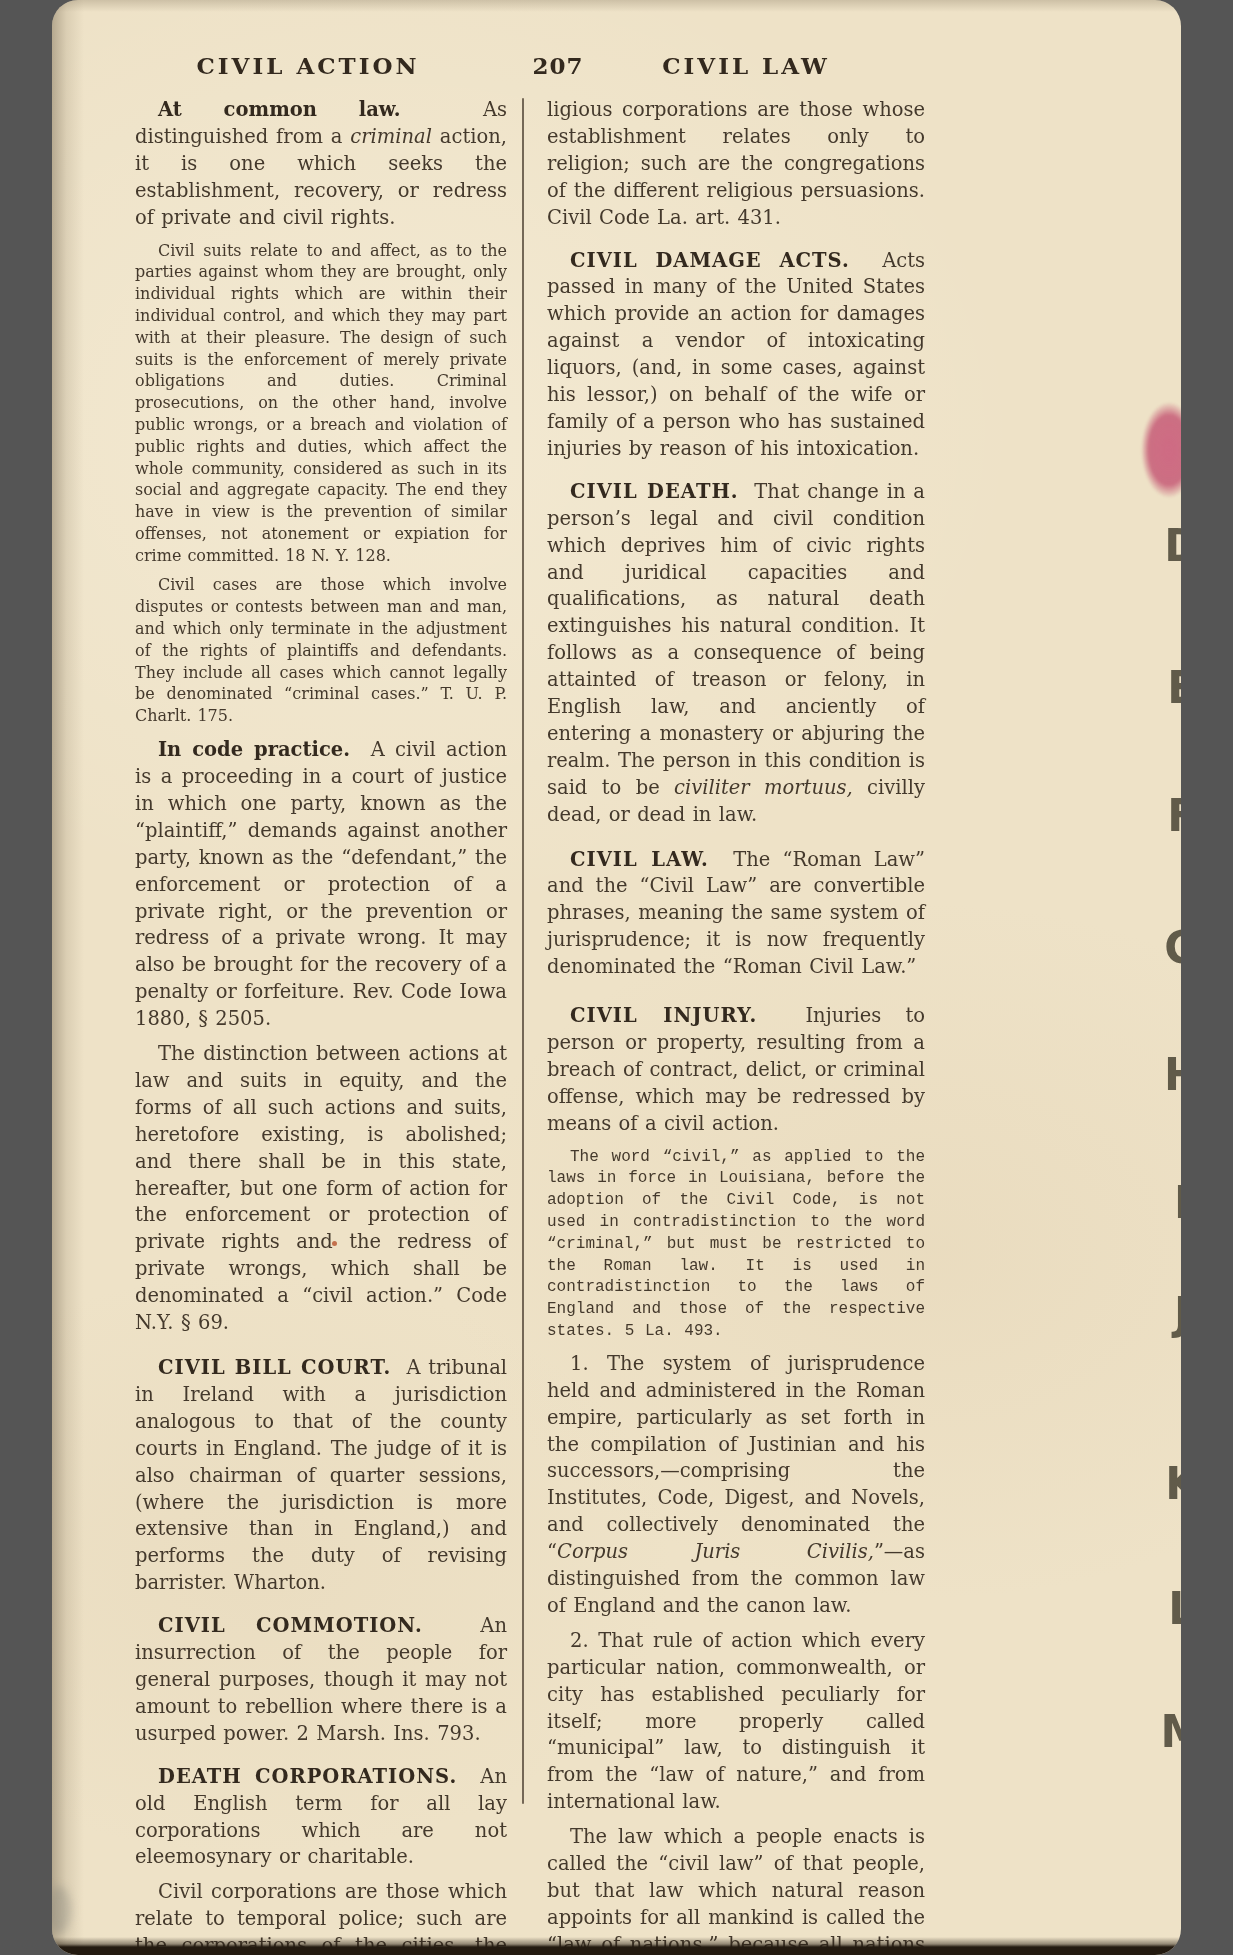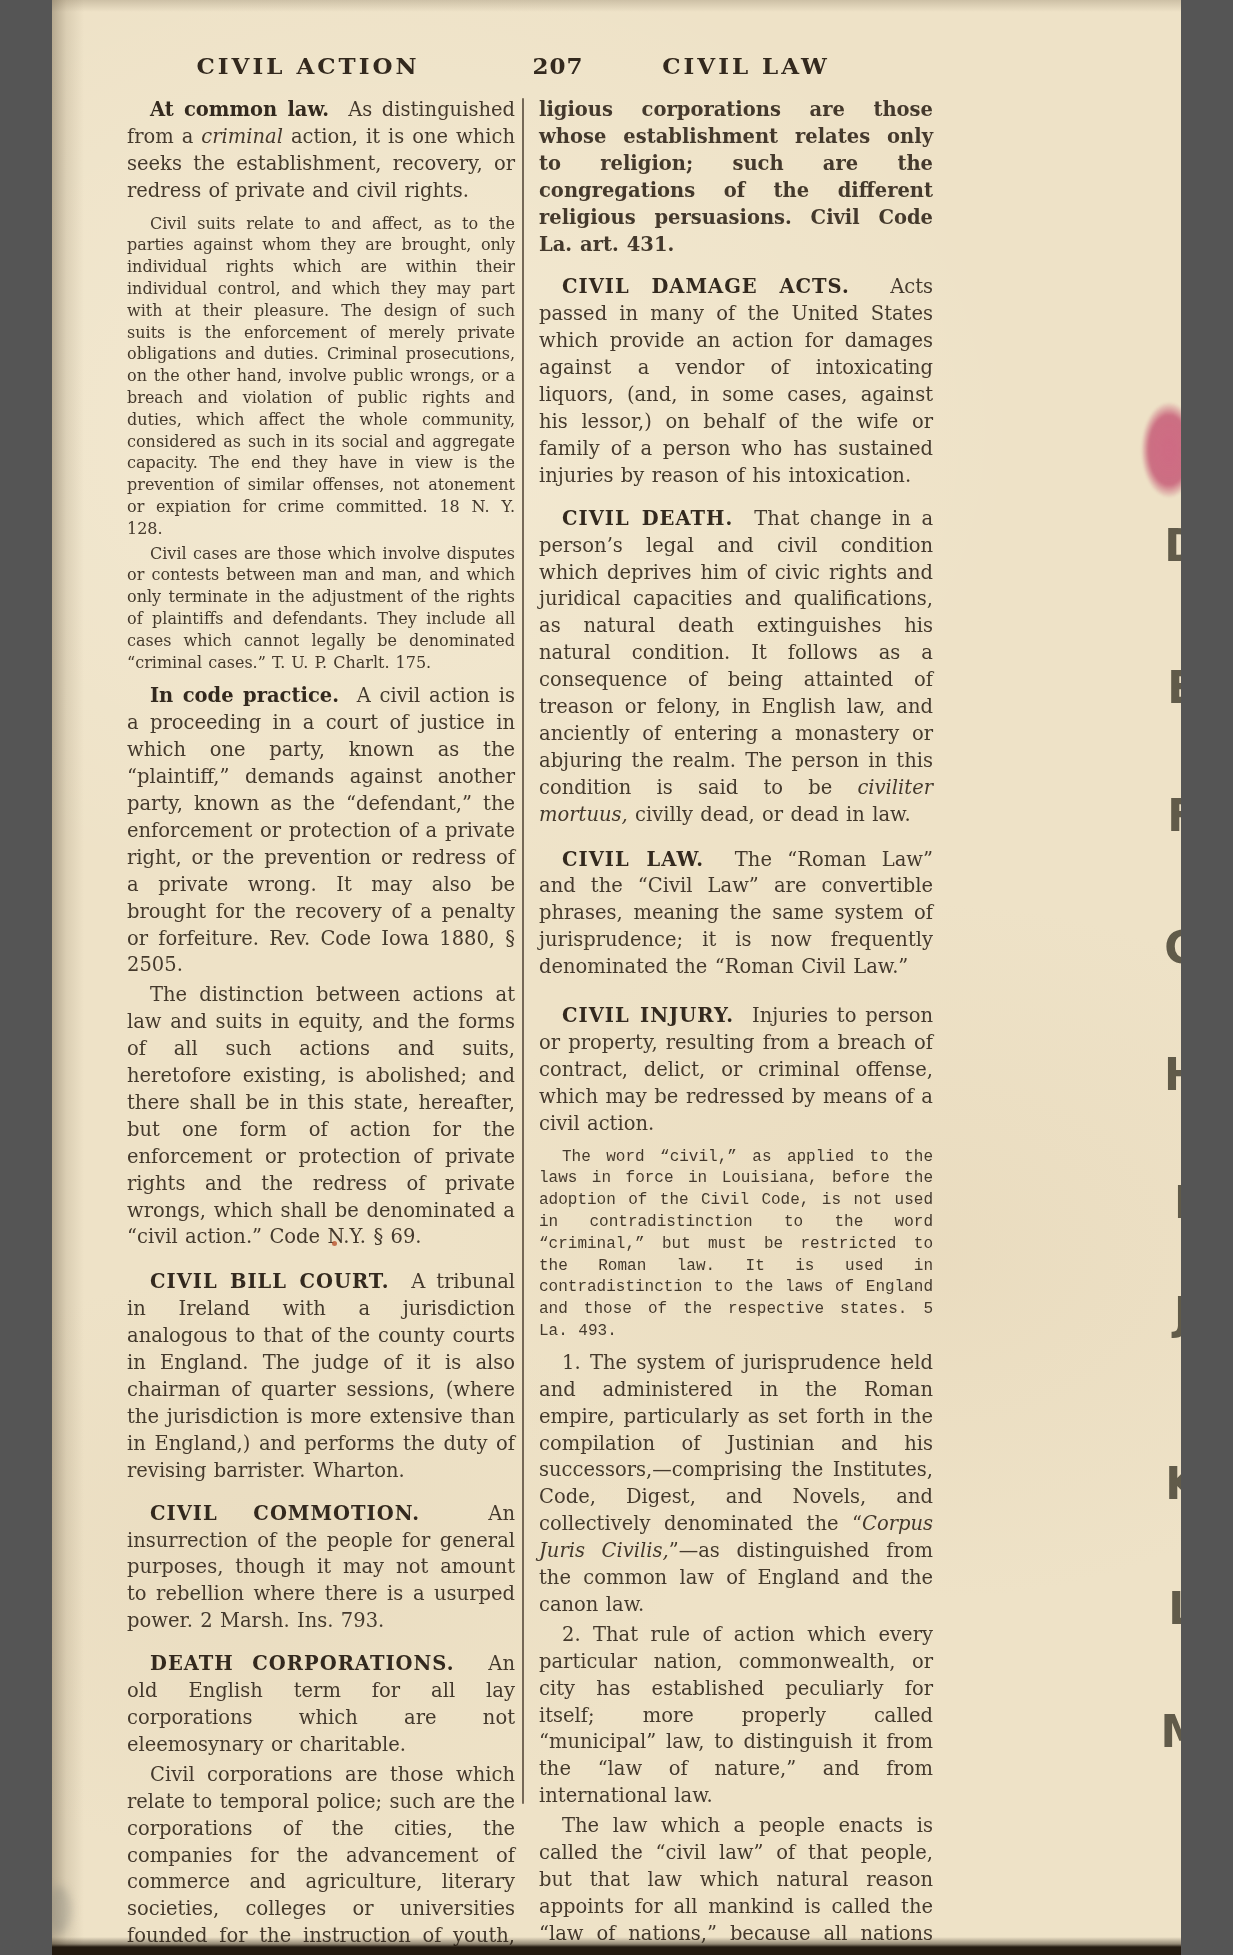--- a/index.html
+++ b/index.html
@@ -8,20 +8,21 @@
     width:1129px;height:1955px;
     margin:0 auto;
     overflow:hidden;
     background:
       radial-gradient(ellipse 900px 700px at 30% 22%, rgba(255,250,236,0.30), rgba(255,250,236,0) 70%),
       radial-gradient(ellipse 700px 500px at 78% 64%, rgba(214,192,156,0.18), rgba(214,192,156,0) 70%),
       radial-gradient(ellipse 600px 420px at 18% 80%, rgba(210,190,155,0.15), rgba(210,190,155,0) 70%),
       var(--paper,#eee2c7);
     font-family:"DejaVu Serif", serif;
     color:var(--ink,#44392c);
+    border-radius:26px;
   }
   
   .runhead{
     position:absolute;top:52px;height:30px;
     font-size:23px;font-weight:bold;letter-spacing:3px;
     color:var(--heading-ink,#3a3025);
     text-align:center;white-space:nowrap;
   }
   .runhead-left{left:62px;width:388px;}
   .page-num{left:468px;width:76px;letter-spacing:1px;}
@@ -29,21 +30,21 @@
   
   .col{position:absolute;top:97px;}
   .col-left{left:75px;width:388px;}
   .col-right{left:487px;width:394px;}
   .divider{
     position:absolute;left:470px;top:98px;width:2px;height:1706px;
     background:var(--rule,#55483a);opacity:.8;border-radius:1px;
   }
   
   .para{
-    margin:0;text-align:justify;hyphens:none;
+    margin:8px;text-align:justify;hyphens:none;
     word-spacing:0.06em;
   }
   .para.large{font-size:19.5px;line-height:26.9px;}
   .para.small{font-size:16px;line-height:21.8px;}
   .para.indent{text-indent:23px;}
   .seg-bold{font-weight:bold;color:var(--heading-ink,#33291e);}
   .seg-italic{font-style:italic;}
   .seg-lead{font-weight:bold;letter-spacing:1px;color:var(--heading-ink,#33291e);}
   
   .margin-letter{
@@ -95,21 +96,21 @@
       <p class="para small indent" style="margin-top: 8px;"><span class="seg-normal">Civil suits relate to and affect, as to the parties against whom they are brought, only individual rights which are within their individual control, and which they may part with at their pleasure. The design of such suits is the enforcement of merely private obligations and duties. Criminal prosecutions, on the other hand, involve public wrongs, or a breach and violation of public rights and duties, which affect the whole community, considered as such in its social and aggregate capacity. The end they have in view is the prevention of similar offenses, not atonement or expiation for crime committed. 18 N. Y. 128.</span></p>
       <p class="para small indent" style="margin-top: 3px;"><span class="seg-normal">Civil cases are those which involve disputes or contests between man and man, and which only terminate in the adjustment of the rights of plaintiffs and defendants. They include all cases which cannot legally be denominated “criminal cases.” T. U. P. Charlt. 175.</span></p>
       <p class="para large indent" style="margin-top: 10px;"><span class="seg-bold">In code practice.</span><span class="seg-normal">&nbsp; A civil action is a proceeding in a court of justice in which one party, known as the “plaintiff,” demands against another party, known as the “defendant,” the enforcement or protection of a private right, or the prevention or redress of a private wrong. It may also be brought for the recovery of a penalty or forfeiture. Rev. Code Iowa 1880, § 2505.</span></p>
       <p class="para large indent" style="margin-top: 3px;"><span class="seg-normal">The distinction between actions at law and suits in equity, and the forms of all such actions and suits, heretofore existing, is abolished; and there shall be in this state, hereafter, but one form of action for the enforcement or protection of private rights and the redress of private wrongs, which shall be denominated a “civil action.” Code N.Y. § 69.</span></p>
       <p class="para large indent" style="margin-top: 18px;"><span class="seg-lead">CIVIL BILL COURT.</span><span class="seg-normal">&nbsp; A tribunal in Ireland with a jurisdiction analogous to that of the county courts in England. The judge of it is also chairman of quarter sessions, (where the jurisdiction is more extensive than in England,) and performs the duty of revising barrister. Wharton.</span></p>
       <p class="para large indent" style="margin-top: 16px;"><span class="seg-lead">CIVIL COMMOTION.</span><span class="seg-normal">&nbsp; An insurrection of the people for general purposes, though it may not amount to rebellion where there is a usurped power. 2 Marsh. Ins. 793.</span></p>
       <p class="para large indent" style="margin-top: 16px;"><span class="seg-lead">DEATH CORPORATIONS.</span><span class="seg-normal">&nbsp; An old English term for all lay corporations which are not eleemosynary or charitable.</span></p>
       <p class="para large indent" style="margin-top: 3px;"><span class="seg-normal">Civil corporations are those which relate to temporal police; such are the corporations of the cities, the companies for the advancement of commerce and agriculture, literary societies, colleges or universities founded for the instruction of youth, and the like. Re-</span></p>
     </div>
   <div class="col col-right" id="col-right">
-      <p class="para large" style="margin-top: 0px; font-weight: bold;"><span class="seg-normal">ligious corporations are those whose establishment relates only to religion; such are the congregations of the different religious persuasions. Civil Code La. art. 431.</span></p>
+      <p class="para large" style="margin-top: 0px;"><span class="seg-normal">ligious corporations are those whose establishment relates only to religion; such are the congregations of the different religious persuasions. Civil Code La. art. 431.</span></p>
       <p class="para large indent" style="margin-top: 16px;"><span class="seg-lead">CIVIL DAMAGE ACTS.</span><span class="seg-normal">&nbsp; Acts passed in many of the United States which provide an action for damages against a vendor of intoxicating liquors, (and, in some cases, against his lessor,) on behalf of the wife or family of a person who has sustained injuries by reason of his intoxication.</span></p>
       <p class="para large indent" style="margin-top: 16px;"><span class="seg-lead">CIVIL DEATH.</span><span class="seg-normal">&nbsp; That change in a person’s legal and civil condition which deprives him of civic rights and juridical capacities and qualifications, as natural death extinguishes his natural condition. It follows as a consequence of being attainted of treason or felony, in English law, and anciently of entering a monastery or abjuring the realm. The person in this condition is said to be </span><span class="seg-italic">civiliter mortuus,</span><span class="seg-normal"> civilly dead, or dead in law.</span></p>
       <p class="para large indent" style="margin-top: 18px;"><span class="seg-lead">CIVIL LAW.</span><span class="seg-normal">&nbsp; The “Roman Law” and the “Civil Law” are convertible phrases, meaning the same system of jurisprudence; it is now frequently denominated the “Roman Civil Law.”</span></p>
       <p class="para large indent" style="margin-top: 22px;"><span class="seg-lead">CIVIL INJURY.</span><span class="seg-normal">&nbsp; Injuries to person or property, resulting from a breach of contract, delict, or criminal offense, which may be redressed by means of a civil action.</span></p>
       <p class="para small indent" style="margin-top: 9px; font-family: Liberation Mono, monospace;"><span class="seg-normal">The word “civil,” as applied to the laws in force in Louisiana, before the adoption of the Civil Code, is not used in contradistinction to the word “criminal,” but must be restricted to the Roman law. It is used in contradistinction to the laws of England and those of the respective states. 5 La. 493.</span></p>
       <p class="para large indent" style="margin-top: 7px;"><span class="seg-normal">1. The system of jurisprudence held and administered in the Roman empire, particularly as set forth in the compilation of Justinian and his successors,—comprising the Institutes, Code, Digest, and Novels, and collectively denominated the “</span><span class="seg-italic">Corpus Juris Civilis,</span><span class="seg-normal">”—as distinguished from the common law of England and the canon law.</span></p>
       <p class="para large indent" style="margin-top: 3px;"><span class="seg-normal">2. That rule of action which every particular nation, commonwealth, or city has established peculiarly for itself; more properly called “municipal” law, to distinguish it from the “law of nature,” and from international law.</span></p>
       <p class="para large indent" style="margin-top: 3px;"><span class="seg-normal">The law which a people enacts is called the “civil law” of that people, but that law which natural reason appoints for all mankind is called the “law of nations,” because all nations use it. Bowyer, Mod. Civil Law, 19.</span></p>
       <p class="para large indent" style="margin-top: 3px;"><span class="seg-normal">3. That division of municipal law which is occupied with the exposition and enforce-</span></p>
     </div>

